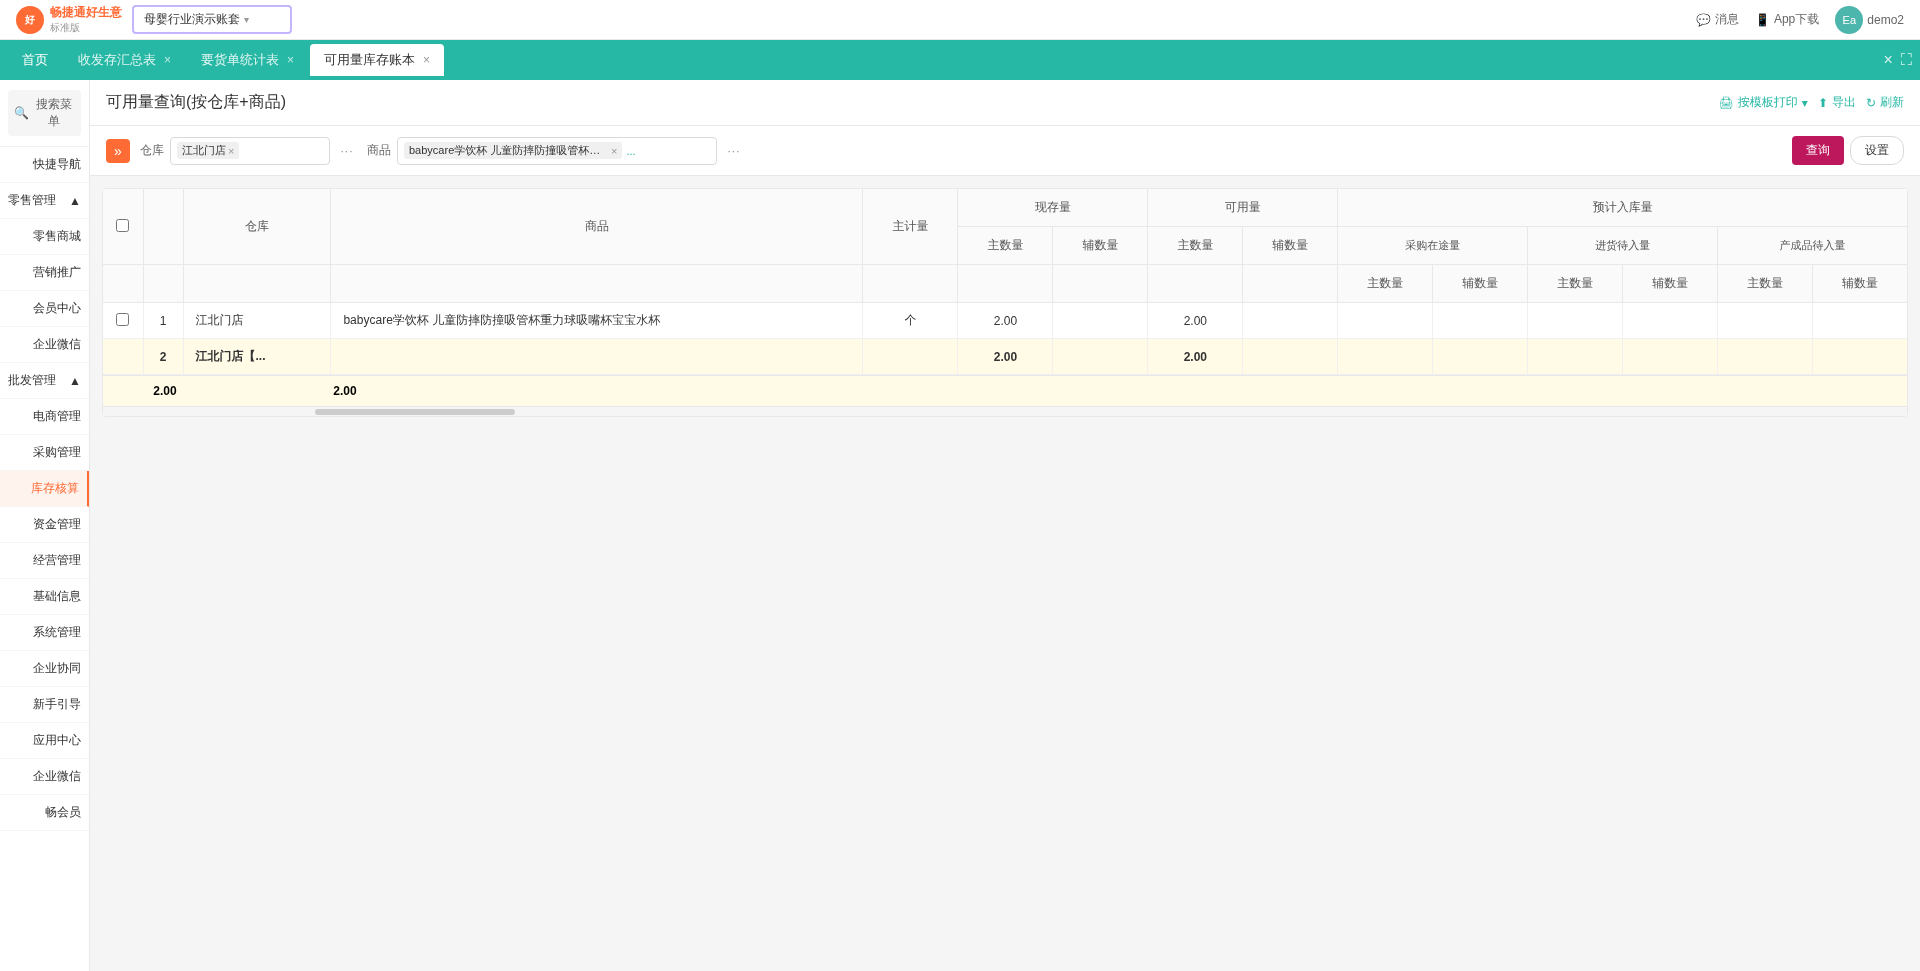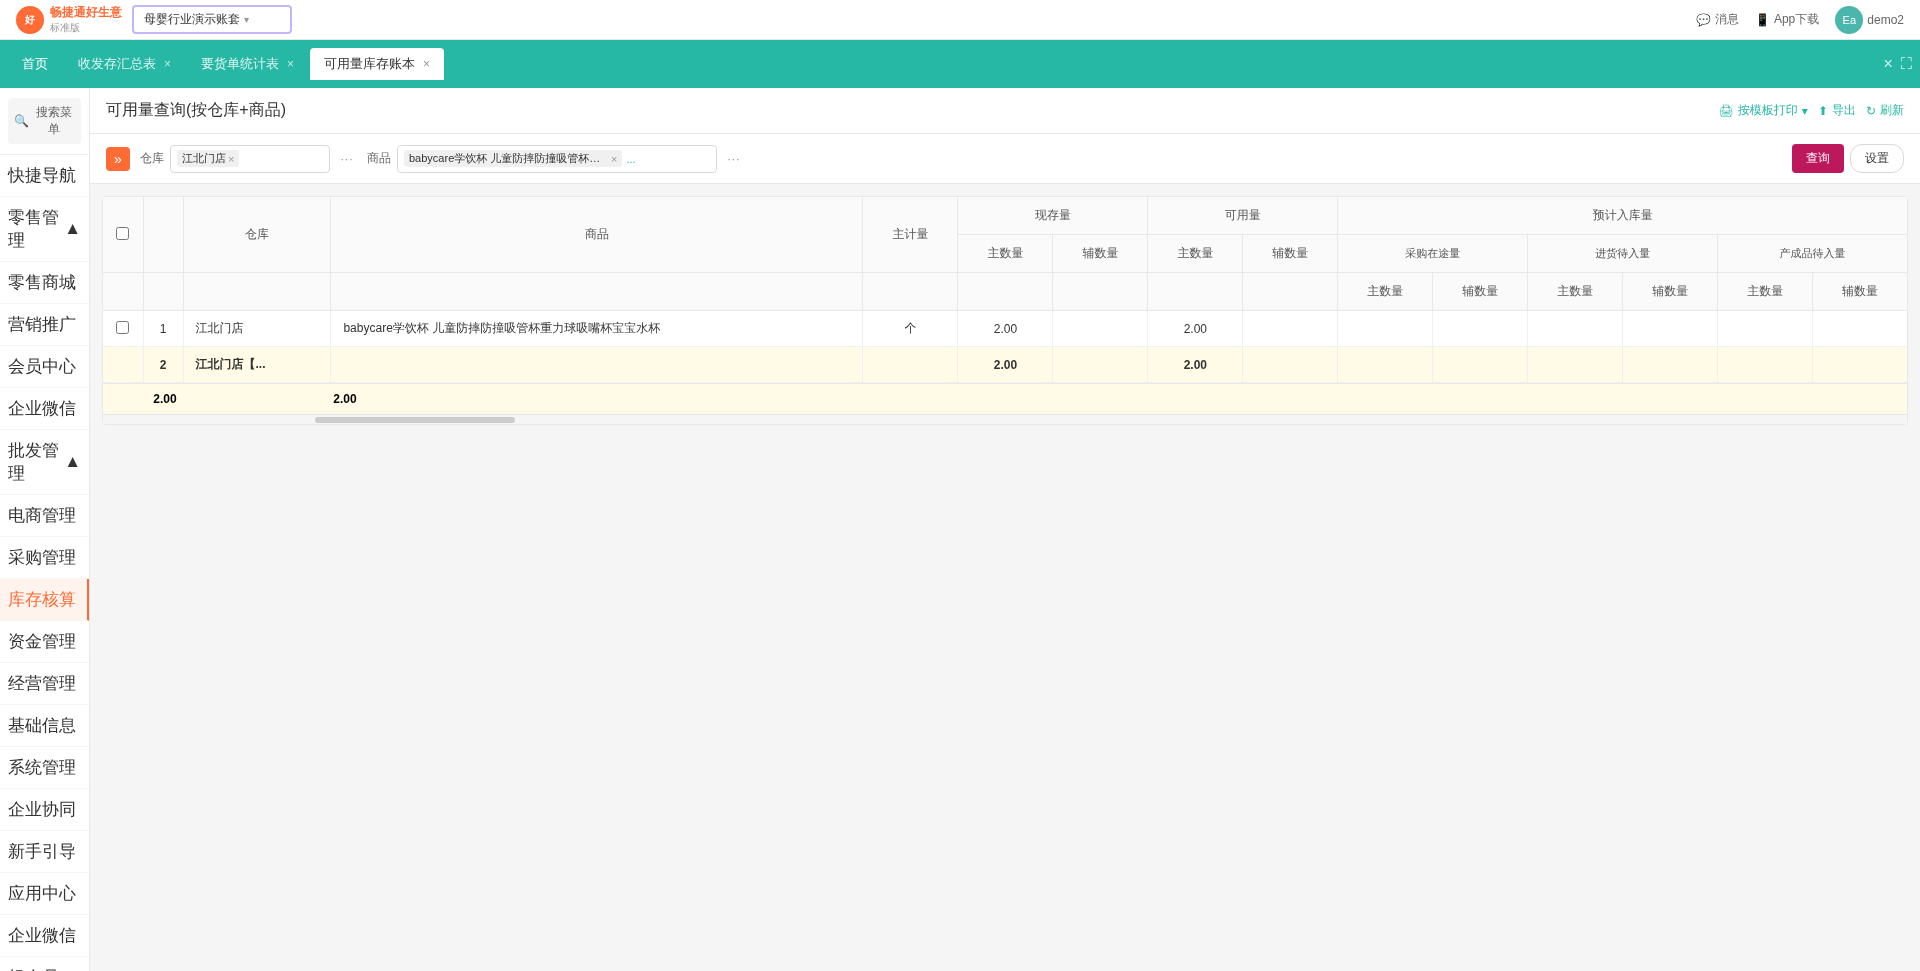--- a/index.html
+++ b/index.html
@@ -20,21 +20,21 @@
     .logo { display: flex; align-items: center; gap: 6px; }
     .logo-icon { width: 28px; height: 28px; background: #ff6b35; border-radius: 50%; display: flex; align-items: center; justify-content: center; color: white; font-size: 10px; font-weight: bold; }
     .store-selector { display: flex; align-items: center; gap: 4px; padding: 4px 10px; border: 2px solid #c4b5fd; border-radius: 4px; cursor: pointer; font-size: 12px; color: #333; min-width: 160px; }
     .store-selector .arrow { color: #999; font-size: 10px; }
     .top-bar-right { display: flex; align-items: center; gap: 16px; }
     .top-btn { display: flex; align-items: center; gap: 4px; color: #666; font-size: 12px; cursor: pointer; }
     .user-avatar { width: 28px; height: 28px; background: #4db6ac; border-radius: 50%; display: flex; align-items: center; justify-content: center; color: white; font-size: 11px; }
 
     
     .tab-nav {
-      height: 48px;
+      height: 40px;
       background: #26b8a5;
       display: flex;
       align-items: center;
       padding: 0 8px;
       flex-shrink: 0;
       gap: 2px;
     }
     .tab-item {
       height: 32px;
       padding: 0 14px;
@@ -62,21 +62,21 @@
       width: 90px;
       background: #fff;
       border-right: 1px solid #e8e8e8;
       display: flex;
       flex-direction: column;
       overflow-y: auto;
       flex-shrink: 0;
     }
     .sidebar-search { padding: 10px 8px; border-bottom: 1px solid #f0f0f0; }
     .sidebar-search-btn { width: 100%; padding: 6px; background: #f5f5f5; border: none; border-radius: 4px; font-size: 12px; color: #666; cursor: pointer; display: flex; align-items: center; justify-content: center; gap: 4px; }
-    .sidebar-nav-item { padding: 9px 8px; text-align: left; font-size: 17px; color: #333; cursor: pointer; border-bottom: 1px solid #f5f5f5; }
+    .sidebar-nav-item { padding: 9px 8px; text-align: right; font-size: 12px; color: #333; cursor: pointer; border-bottom: 1px solid #f5f5f5; }
     .sidebar-nav-item.active { color: #ff6b35; background: #fff3ee; border-right: 2px solid #ff6b35; }
 
     
     .content { flex: 1; display: flex; flex-direction: column; overflow: hidden; }
 
     
     .page-header {
       padding: 12px 16px;
       background: #fff;
       border-bottom: 1px solid #e8e8e8;

